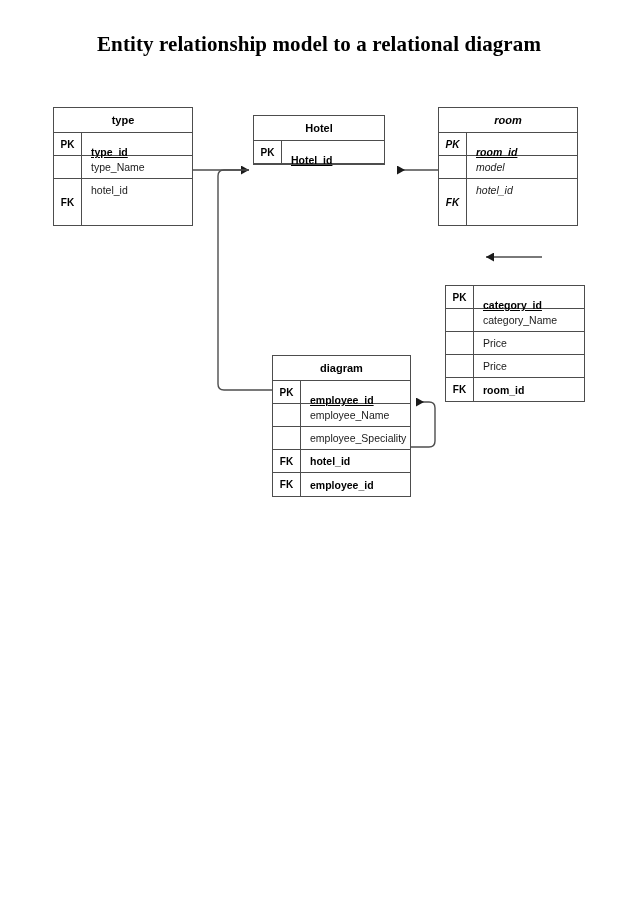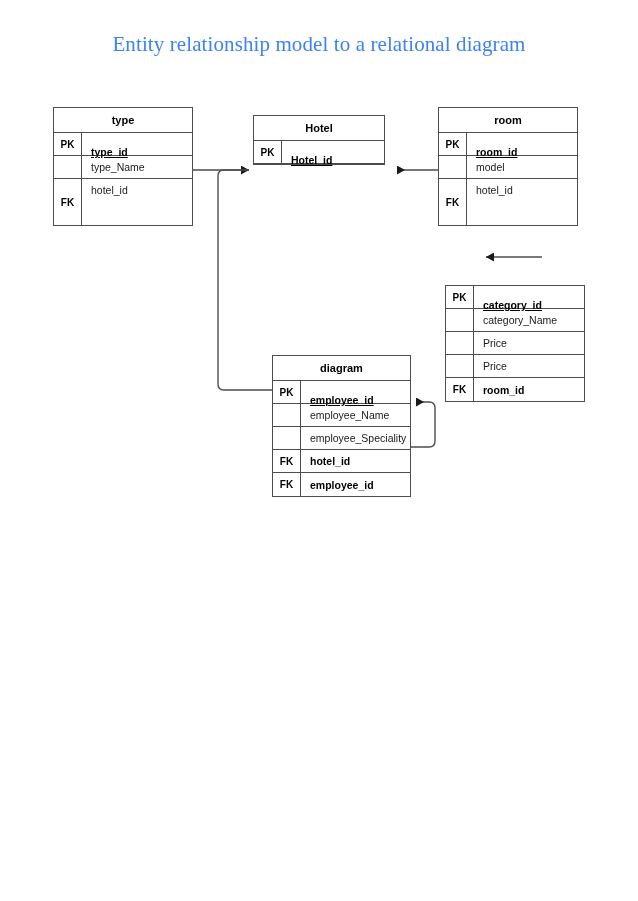--- a/index.html
+++ b/index.html
@@ -16,24 +16,24 @@
     color: #000000;
   }
 
   #page-title {
     position: absolute;
     left: 0;
     top: 18px;
     width: 638px;
     text-align: center;
     font-family: "Liberation Serif", serif;
-    font-weight: normal;
+    font-weight: bold;
     font-size: 21px;
     letter-spacing: 0.1px;
-    color: #3b82f6;
+    color: #000000;
   }
 
   .canvas {
     position: absolute;
     left: 0;
     top: 0;
     width: 638px;
     height: 901px;
   }
 
@@ -113,21 +113,21 @@
   }
   .ent-row.tall .attr-cell,
   .ent-row.tall-hotel .attr-cell {
     align-items: flex-start;
     padding-top: 5px;
   }
 
   
   #entity-type      { left: 53px;  top: 107px; width: 140px; }
   #entity-hotel     { left: 253px; top: 115px; width: 132px; }
-  #entity-room      { left: 438px; top: 107px; width: 140px; }
+  #entity-room      { left: 438px; top: 107px; width: 140px; font-style: italic; }
   #entity-category  { left: 445px; top: 285px; width: 140px; }
   #entity-employee  { left: 272px; top: 355px; width: 139px; }
 </style>
 </head>
 <body>
 
 <h1 id="page-title">Entity relationship model to a relational diagram</h1>
 
 <div class="canvas">
 

